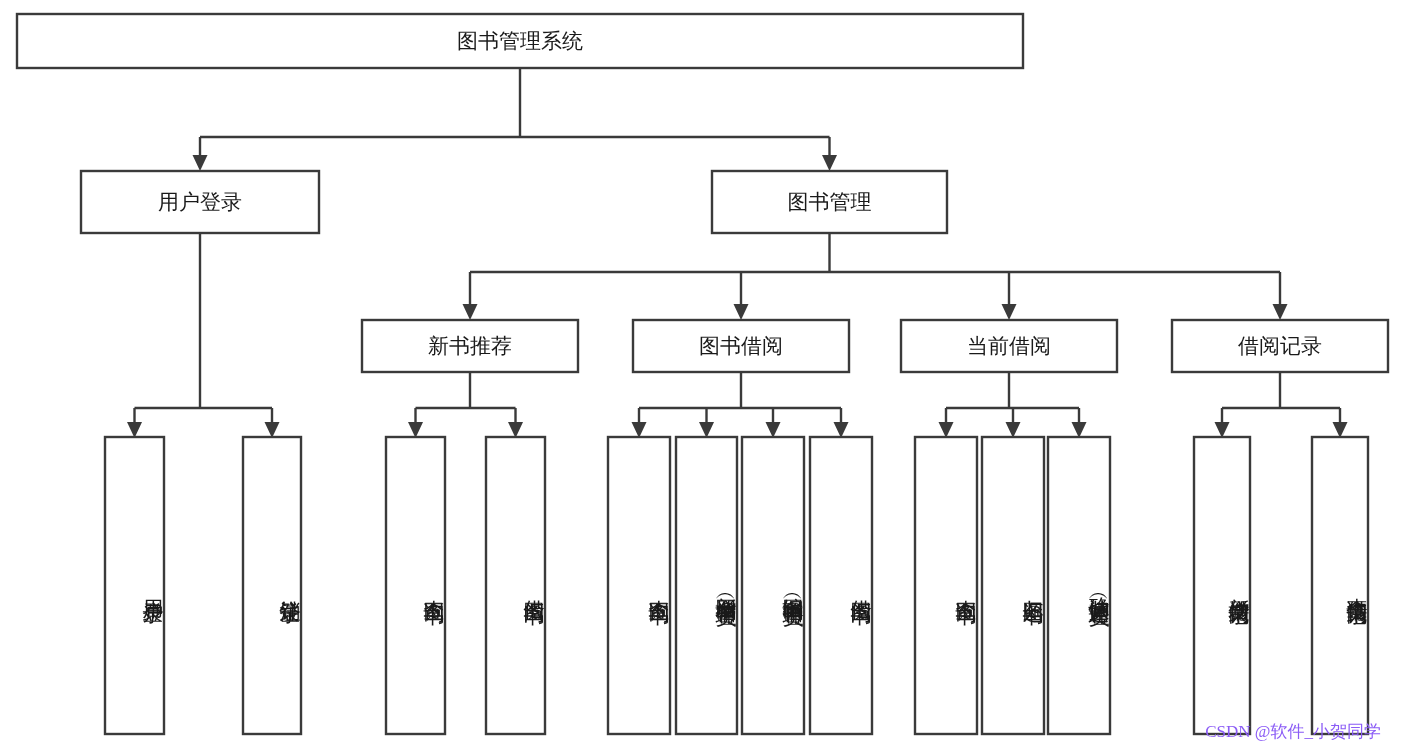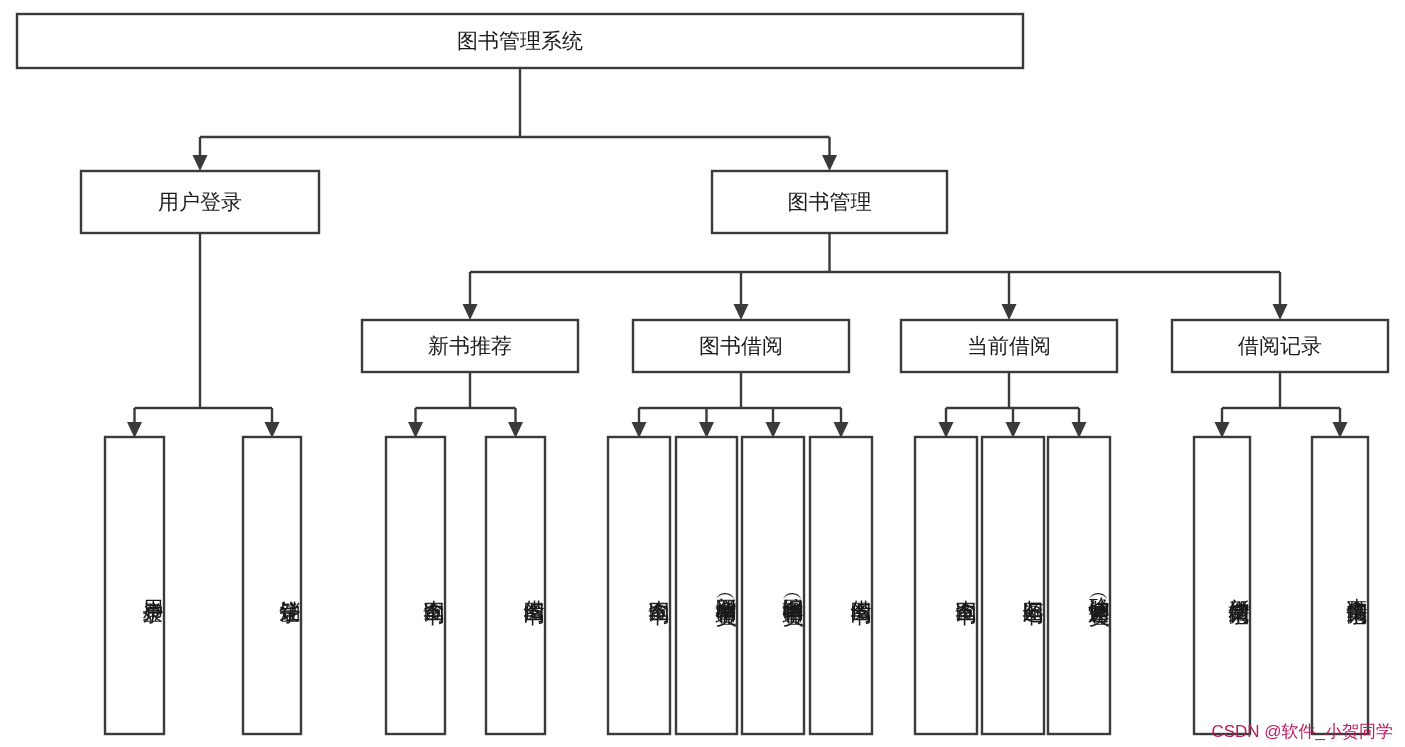--- a/index.html
+++ b/index.html
@@ -57,25 +57,25 @@
     font-family: "Liberation Sans", "DejaVu Sans", sans-serif;
     font-size: 21px;
     line-height: 1.08;
     color: #1a1a1a;
     letter-spacing: 1.5px;
     white-space: nowrap;
     pointer-events: none;
   }
   .watermark {
     position: absolute;
-    right: 12px;
+    right: 24px;
     bottom: 4px;
-    font-family: Liberation Sans, sans-serif;
+    font-family: Liberation Serif, serif;
     font-size: 17px;
-    color: #be185d;
+    color: #8b5cf6;
     white-space: nowrap;
     user-select: none;
   }
 </style>
 </head>
 <body>
 
 <div id="diagram-root">
 
   <svg id="diagram-canvas" viewBox="0 0 1405 747">

